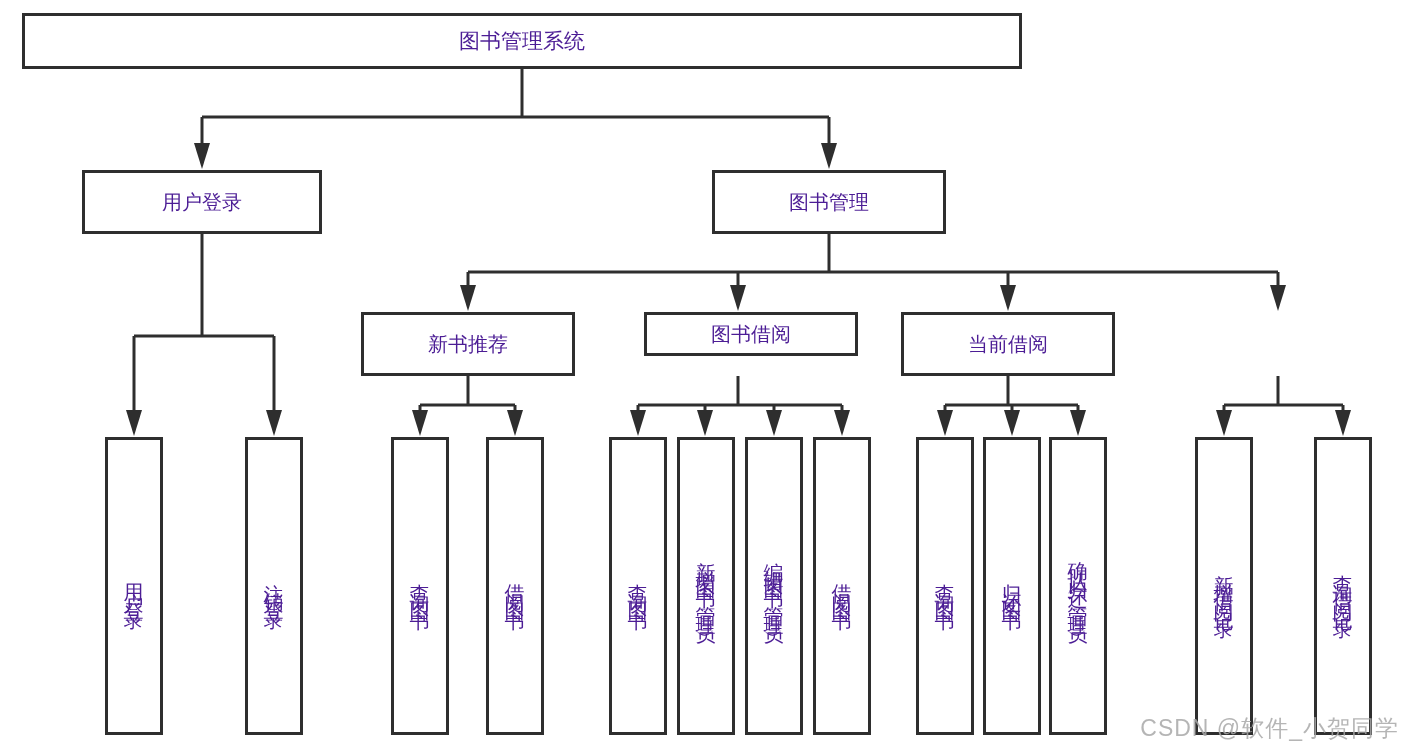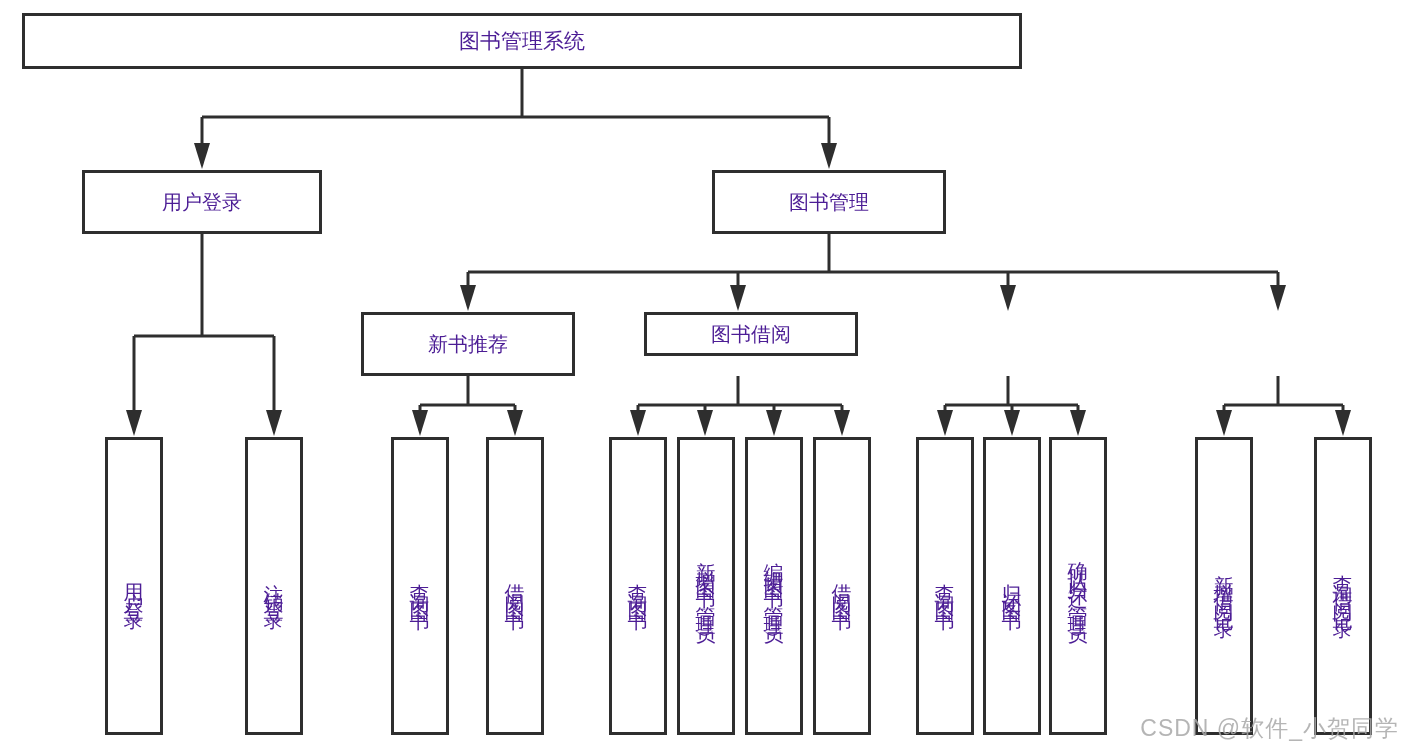--- a/index.html
+++ b/index.html
@@ -151,20 +151,21 @@
     </g>
   </svg>
 
   <div class="box root n-root">图书管理系统</div>
 
   <div class="box n-login">用户登录</div>
   <div class="box n-mgmt">图书管理</div>
 
   <div class="box n-rec">新书推荐</div>
   <div class="box n-borrow">图书借阅</div>
+  <div class="box n-current">当前借阅</div>
 
   <div class="box vbox leaf n-l-login">用户登录</div>
   <div class="box vbox leaf n-l-logout">注销登录</div>
 
   <div class="box vbox leaf n-l-recq">查询图书</div>
   <div class="box vbox leaf n-l-recb">借阅图书</div>
 
   <div class="box vbox leaf n-l-bbq">查询图书</div>
   <div class="box vbox leaf n-l-bbadd">新增图书（管理员）</div>
   <div class="box vbox leaf n-l-bbedit">编辑图书（管理员）</div>

